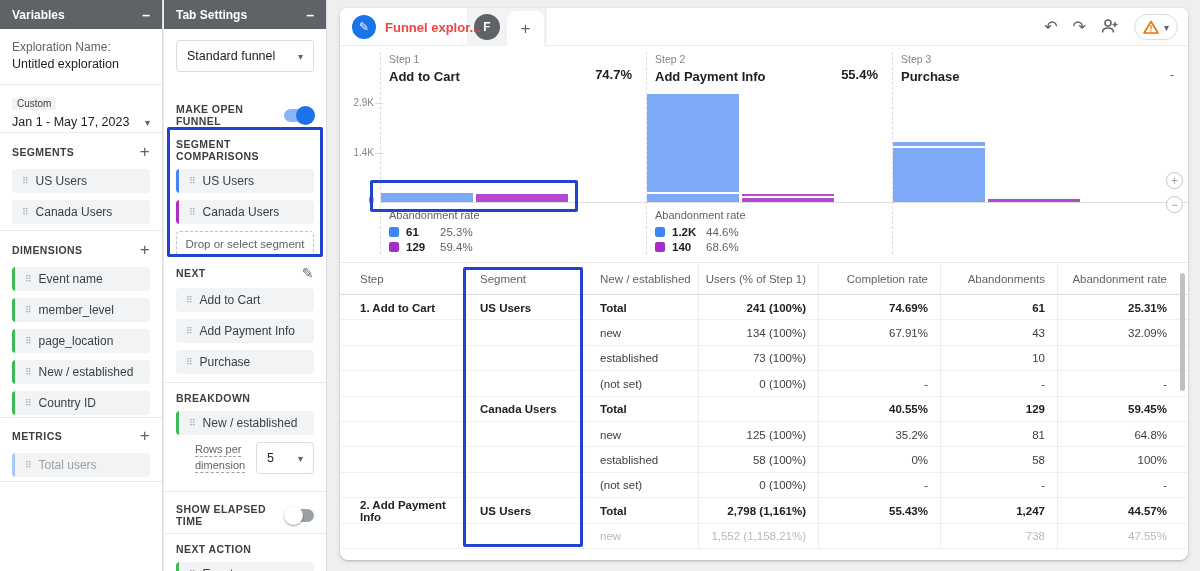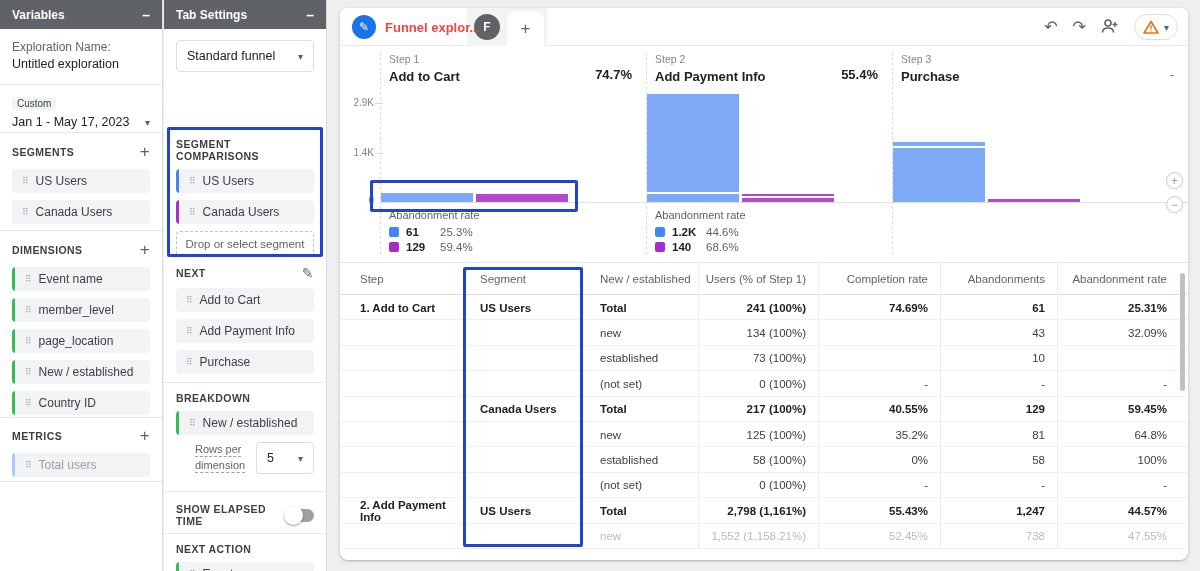--- a/index.html
+++ b/index.html
@@ -197,20 +197,26 @@
     <span class="min-btn">–</span>
   </div>
 
   <div class="sect" style="top:40px;">
     <div class="select-box">
       <span>Standard funnel</span>
       <span class="caret">▾</span>
     </div>
   </div>
 
+  <div class="sect" style="top:103px; display:flex; align-items:center; justify-content:space-between;">
+    <span class="caps">MAKE OPEN FUNNEL</span>
+    <span class="toggle on">
+        <span class="knob"></span>
+      </span>
+  </div>
 
   <div class="hl-box" style="left:3px; top:127px; width:156px; height:130px;"></div>
 
   <div class="sect" style="top:138px;">
     <div class="caps">
         <span>SEGMENT COMPARISONS</span>
       </div>
     <div id="ts-comparisons-list">
         <div class="chip with-bar">
           <span class="bar" style="background: rgb(66, 133, 244);"></span>
@@ -417,20 +423,21 @@
           <div class="tcell" style="left: 358px; width: 120px; justify-content: flex-end; padding-left: 0px; padding-right: 12px;">241 (100%)</div>
           <div class="tcell" style="left: 478px; width: 122px; justify-content: flex-end; padding-left: 0px; padding-right: 12px;">74.69%</div>
           <div class="tcell" style="left: 600px; width: 117px; justify-content: flex-end; padding-left: 0px; padding-right: 12px;">61</div>
           <div class="tcell" style="left: 717px; width: 126px; justify-content: flex-end; padding-left: 0px; padding-right: 16px;">25.31%</div>
         </div>
         <div class="trow">
           <div class="tcell" style="left: 0px; width: 122px; justify-content: flex-start; padding-left: 20px; padding-right: 0px;"></div>
           <div class="tcell" style="left: 122px; width: 120px; justify-content: flex-start; padding-left: 18px; padding-right: 0px;"></div>
           <div class="tcell" style="left: 242px; width: 116px; justify-content: flex-start; padding-left: 18px; padding-right: 0px;">new</div>
           <div class="tcell" style="left: 358px; width: 120px; justify-content: flex-end; padding-left: 0px; padding-right: 12px;">134 (100%)</div>
+          <div class="tcell" style="left: 478px; width: 122px; justify-content: flex-end; padding-left: 0px; padding-right: 12px;">67.91%</div>
           <div class="tcell" style="left: 600px; width: 117px; justify-content: flex-end; padding-left: 0px; padding-right: 12px;">43</div>
           <div class="tcell" style="left: 717px; width: 126px; justify-content: flex-end; padding-left: 4px; padding-right: 16px;">32.09%</div>
         </div>
         <div class="trow">
           <div class="tcell" style="left: 0px; width: 122px; justify-content: flex-start; padding-left: 20px; padding-right: 0px;"></div>
           <div class="tcell" style="left: 122px; width: 120px; justify-content: flex-start; padding-left: 18px; padding-right: 0px;"></div>
           <div class="tcell" style="left: 242px; width: 116px; justify-content: flex-start; padding-left: 18px; padding-right: 0px;">established</div>
           <div class="tcell" style="left: 358px; width: 120px; justify-content: flex-end; padding-left: 0px; padding-right: 12px;">73 (100%)</div>
           <div class="tcell" style="left: 600px; width: 117px; justify-content: flex-end; padding-left: 0px; padding-right: 12px;">10</div>
         </div>
@@ -440,21 +447,20 @@
           <div class="tcell" style="left: 242px; width: 116px; justify-content: flex-start; padding-left: 18px; padding-right: 0px;">(not set)</div>
           <div class="tcell" style="left: 358px; width: 120px; justify-content: flex-end; padding-left: 0px; padding-right: 12px;">0 (100%)</div>
           <div class="tcell" style="left: 478px; width: 122px; justify-content: flex-end; padding-left: 0px; padding-right: 12px;">-</div>
           <div class="tcell" style="left: 600px; width: 117px; justify-content: flex-end; padding-left: 0px; padding-right: 12px;">-</div>
           <div class="tcell" style="left: 717px; width: 126px; justify-content: flex-end; padding-left: 0px; padding-right: 16px;">-</div>
         </div>
         <div class="trow bold">
           <div class="tcell name-bold" style="left: 0px; width: 122px; justify-content: flex-start; padding-left: 20px; padding-right: 0px;"></div>
           <div class="tcell name-bold" style="left: 122px; width: 120px; justify-content: flex-start; padding-left: 18px; padding-right: 0px;">Canada Users</div>
           <div class="tcell" style="left: 242px; width: 116px; justify-content: flex-start; padding-left: 18px; padding-right: 0px;">Total</div>
-          <div class="tcell" style="left: 358px; width: 120px; justify-content: flex-end; padding-left: 0px; padding-right: 12px;">217 (100%)</div>
           <div class="tcell" style="left: 478px; width: 122px; justify-content: flex-end; padding-left: 0px; padding-right: 12px;">40.55%</div>
           <div class="tcell" style="left: 600px; width: 117px; justify-content: flex-end; padding-left: 0px; padding-right: 12px;">129</div>
           <div class="tcell" style="left: 717px; width: 126px; justify-content: flex-end; padding-left: 0px; padding-right: 16px;">59.45%</div>
         </div>
         <div class="trow">
           <div class="tcell" style="left: 0px; width: 122px; justify-content: flex-start; padding-left: 20px; padding-right: 0px;"></div>
           <div class="tcell" style="left: 122px; width: 120px; justify-content: flex-start; padding-left: 18px; padding-right: 0px;"></div>
           <div class="tcell" style="left: 242px; width: 116px; justify-content: flex-start; padding-left: 18px; padding-right: 0px;">new</div>
           <div class="tcell" style="left: 358px; width: 120px; justify-content: flex-end; padding-left: 0px; padding-right: 12px;">125 (100%)</div>
           <div class="tcell" style="left: 478px; width: 122px; justify-content: flex-end; padding-left: 0px; padding-right: 12px;">35.2%</div>
@@ -486,21 +492,20 @@
           <div class="tcell" style="left: 358px; width: 120px; justify-content: flex-end; padding-left: 0px; padding-right: 12px;">2,798 (1,161%)</div>
           <div class="tcell" style="left: 478px; width: 122px; justify-content: flex-end; padding-left: 0px; padding-right: 12px;">55.43%</div>
           <div class="tcell" style="left: 600px; width: 117px; justify-content: flex-end; padding-left: 0px; padding-right: 12px;">1,247</div>
           <div class="tcell" style="left: 717px; width: 126px; justify-content: flex-end; padding-left: 0px; padding-right: 16px;">44.57%</div>
         </div>
         <div class="trow faded">
           <div class="tcell" style="left: 0px; width: 122px; justify-content: flex-start; padding-left: 20px; padding-right: 0px;"></div>
           <div class="tcell" style="left: 122px; width: 120px; justify-content: flex-start; padding-left: 18px; padding-right: 0px;"></div>
           <div class="tcell" style="left: 242px; width: 116px; justify-content: flex-start; padding-left: 18px; padding-right: 0px;">new</div>
           <div class="tcell" style="left: 358px; width: 120px; justify-content: flex-end; padding-left: 0px; padding-right: 12px;">1,552 (1,158.21%)</div>
-          <div class="tcell" style="left: 478px; width: 122px; justify-content: flex-end; padding-left: 0px; padding-right: 12px;">52.45%</div>
           <div class="tcell" style="left: 600px; width: 117px; justify-content: flex-end; padding-left: 0px; padding-right: 12px;">738</div>
           <div class="tcell" style="left: 717px; width: 126px; justify-content: flex-end; padding-left: 0px; padding-right: 16px;">47.55%</div>
         </div>
       </div>
     <div class="hl-box" style="left:123px; top:4px; width:120px; height:280px;"></div>
     <div id="tscroll"></div>
   <div class="colline" style="left: 242px;"></div>
       <div class="colline" style="left: 358px;"></div>
       <div class="colline" style="left: 478px;"></div>
       <div class="colline" style="left: 600px;"></div>

